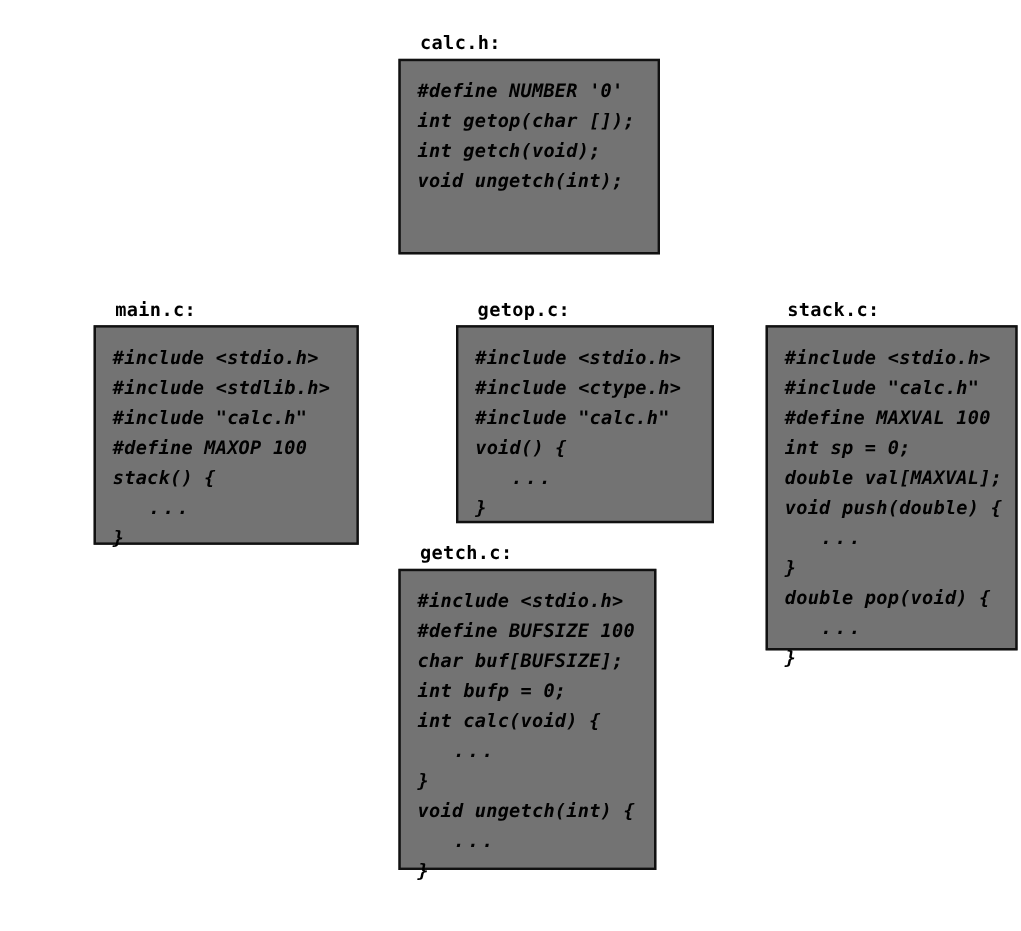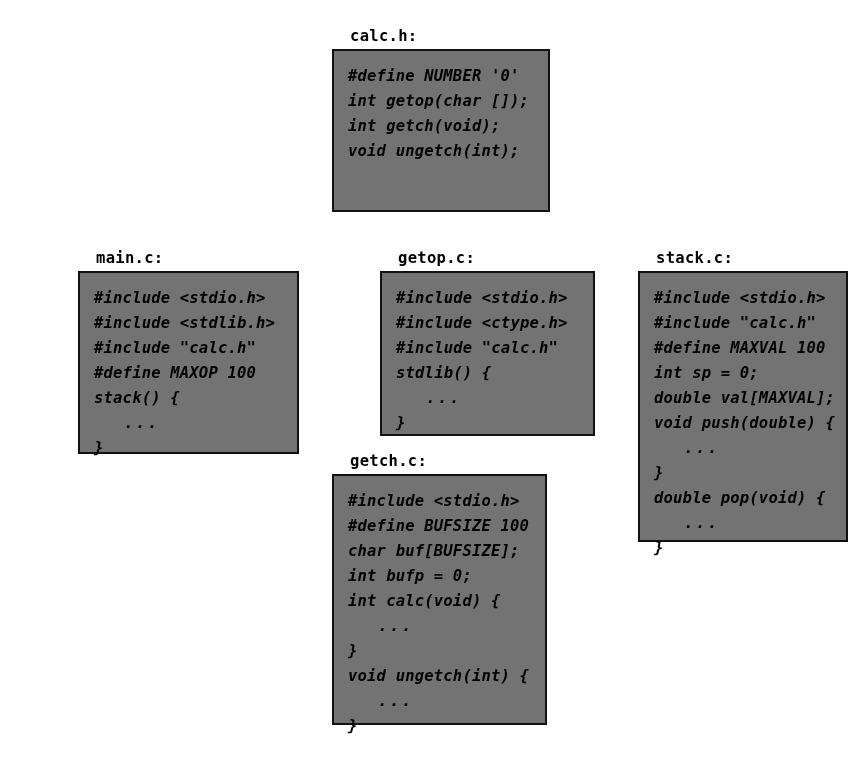--- a/index.html
+++ b/index.html
@@ -90,21 +90,21 @@
         <div class="code-line ellipsis">...</div>
         <div class="code-line">}</div>
       </div>
     </div>
     <div class="file-node" style="left: 332px; top: 249px; margin-left: 48px;">
       <div class="file-label">getop.c:</div>
       <div class="code-box" style="width: 215px; height: 165px; border-color: rgb(17, 17, 17);">
         <div class="code-line">#include &lt;stdio.h&gt;</div>
         <div class="code-line">#include &lt;ctype.h&gt;</div>
         <div class="code-line">#include "calc.h"</div>
-        <div class="code-line">stdlib() {</div>
+        <div class="code-line">void() {</div>
         <div class="code-line ellipsis">...</div>
         <div class="code-line">}</div>
       </div>
     </div>
     <div class="file-node" style="left: 600px; top: 249px; margin-left: 38px;">
       <div class="file-label">stack.c:</div>
       <div class="code-box" style="width: 210px; height: 271px; border-color: rgb(17, 17, 17);">
         <div class="code-line">#include &lt;stdio.h&gt;</div>
         <div class="code-line">#include "calc.h"</div>
         <div class="code-line">#define MAXVAL 100</div>

